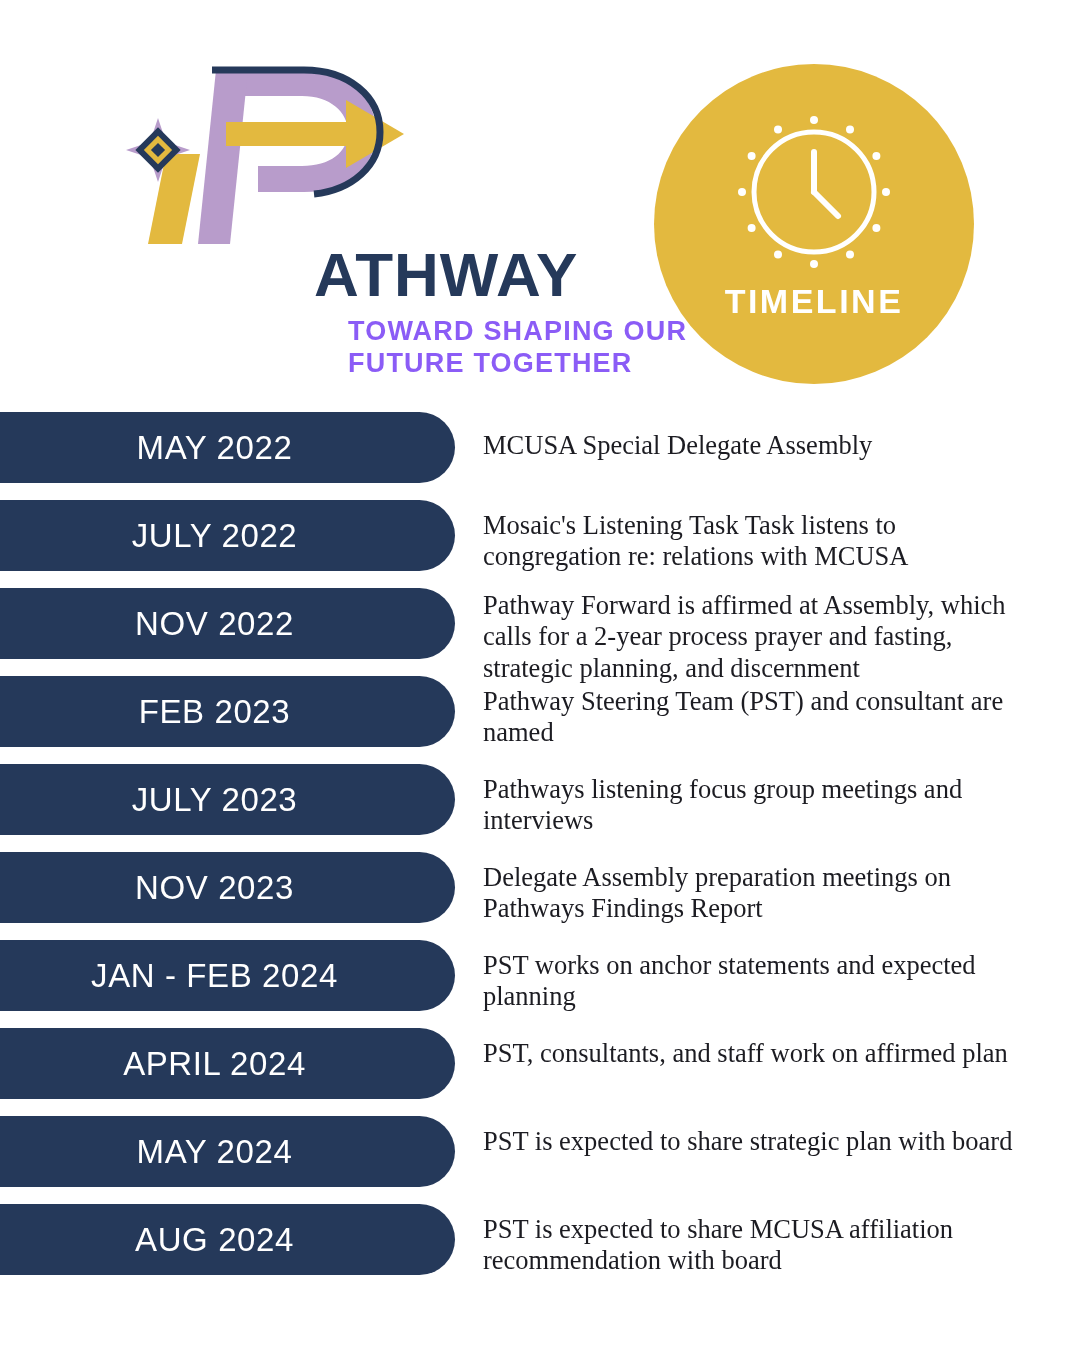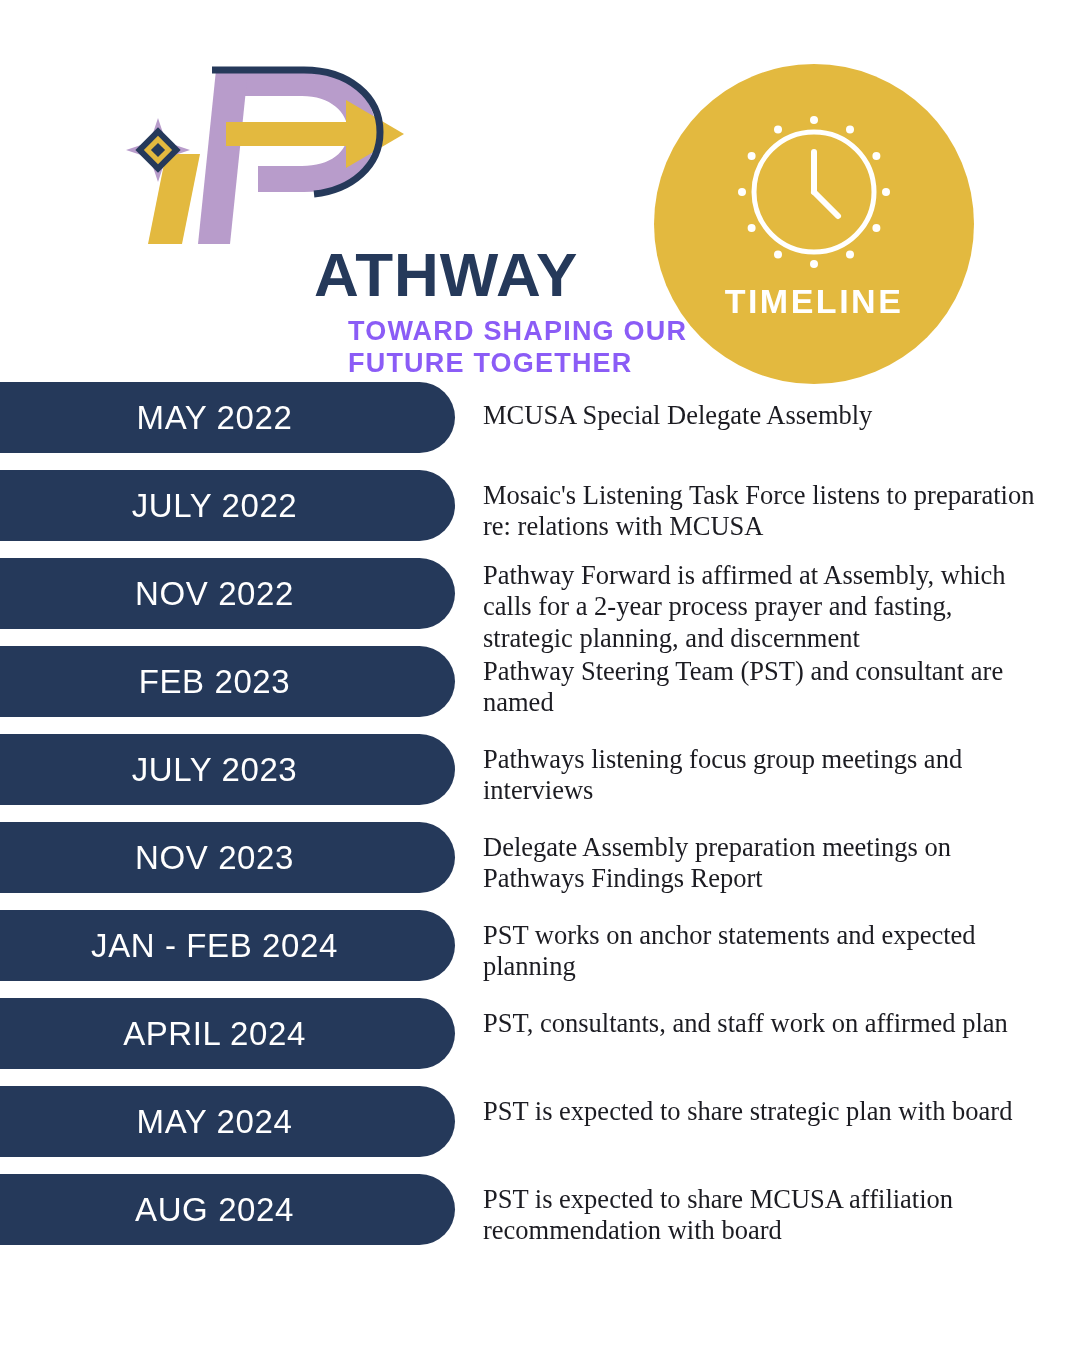--- a/index.html
+++ b/index.html
@@ -91,21 +91,21 @@
     font-weight: bold;
     font-size: 34px;
     letter-spacing: 2.5px;
     color: #ffffff;
   }
 
   
   .timeline {
     position: absolute;
     left: 0;
-    top: 382px;
+    top: 412px;
     width: 1080px;
   }
   .row {
     position: relative;
     display: flex;
     align-items: flex-start;
     height: 88px;
   }
   .pill {
     position: relative;
@@ -207,21 +207,21 @@
       <div class="pill">
         <span class="pill-label">MAY 2022</span>
       </div>
       <div class="desc center">MCUSA Special Delegate Assembly</div>
     </div>
 
     <div class="row">
       <div class="pill">
         <span class="pill-label">JULY 2022</span>
       </div>
-      <div class="desc two">Mosaic's Listening Task Force listens to preparation re: relations with MCUSA</div>
+      <div class="desc two">Mosaic's Listening Task Task listens to congregation re: relations with MCUSA</div>
     </div>
 
     <div class="row">
       <div class="pill">
         <span class="pill-label">NOV 2022</span>
       </div>
       <div class="desc three">Pathway Forward is affirmed at Assembly, which calls for a 2-year process prayer and fasting, strategic planning, and discernment</div>
     </div>
 
     <div class="row">

